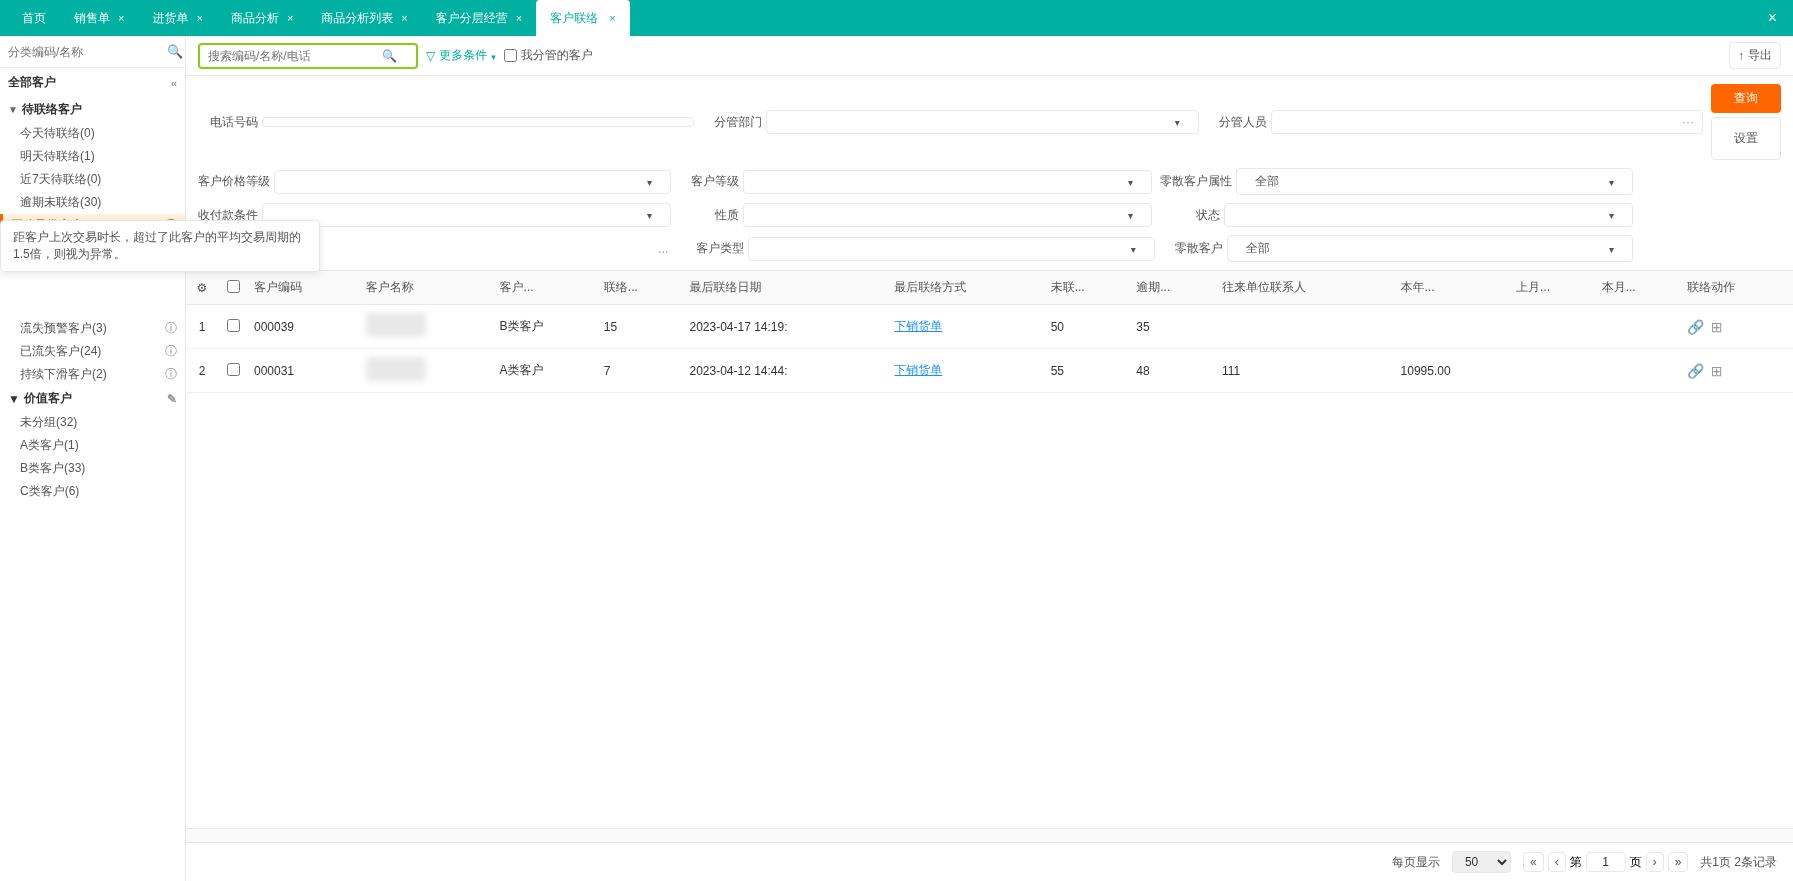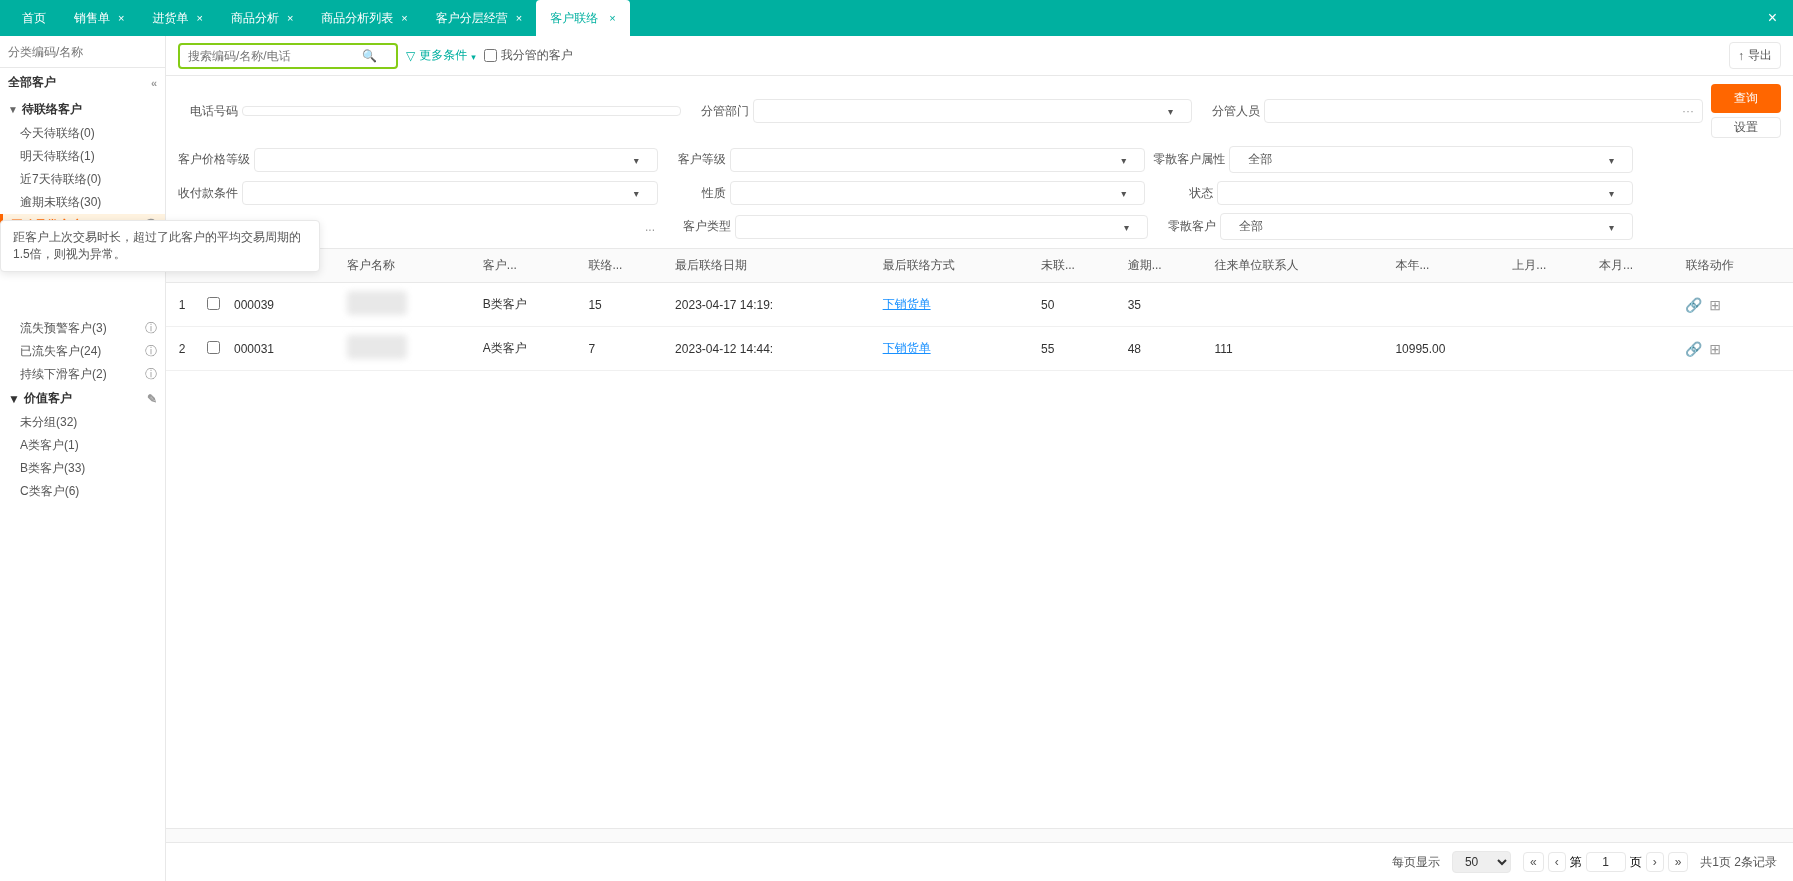--- a/index.html
+++ b/index.html
@@ -18,21 +18,21 @@
     .nav-item .close-x { font-size: 11px; color: inherit; margin-left: 4px; }
     .nav-close-btn {
       margin-left: auto; color: #fff; cursor: pointer; font-size: 16px; padding: 0 8px;
     }
 
     
     .main-layout { display: flex; height: calc(881px - 36px); }
 
     
     .sidebar {
-      width: 166px; background: #fff; border-right: 1px solid #e8e8e8;
+      width: 186px; background: #fff; border-right: 1px solid #e8e8e8;
       display: flex; flex-direction: column; overflow: hidden; flex-shrink: 0;
     }
     .sidebar-search {
       display: flex; align-items: center; padding: 8px;
       border-bottom: 1px solid #e8e8e8; gap: 4px;
     }
     .sidebar-search input {
       flex: 1; border: none; outline: none; font-size: 12px; color: #333;
       background: transparent;
     }
@@ -102,21 +102,21 @@
     .filter-input {
       flex: 1; border: 1px solid #e8e8e8; border-radius: 4px;
       padding: 4px 8px; background: #fff; color: #555;
     }
     .query-btn {
       background: #ff6600; color: #fff; border: none; border-radius: 4px;
       padding: 6px 23px; cursor: pointer; font-size: 12px;
     }
     .setting-btn {
       background: #fff; color: #555; border: 1px solid #e8e8e8; border-radius: 4px;
-      padding: 1px 16px; cursor: pointer; font-size: 12px;
+      padding: 12px 16px; cursor: pointer; font-size: 12px;
     }
     .filter-actions { display: flex; flex-direction: column; gap: 4px; }
 
     
     .tooltip-box {
       position: absolute; left: 0; top: 220px; background: #fff;
       border: 1px solid #e8e8e8; border-radius: 4px; padding: 8px 12px;
       color: #555; font-size: 12px; z-index: 100; max-width: 320px;
       box-shadow: 0 2px 8px rgba(0,0,0,0.1);
     }

